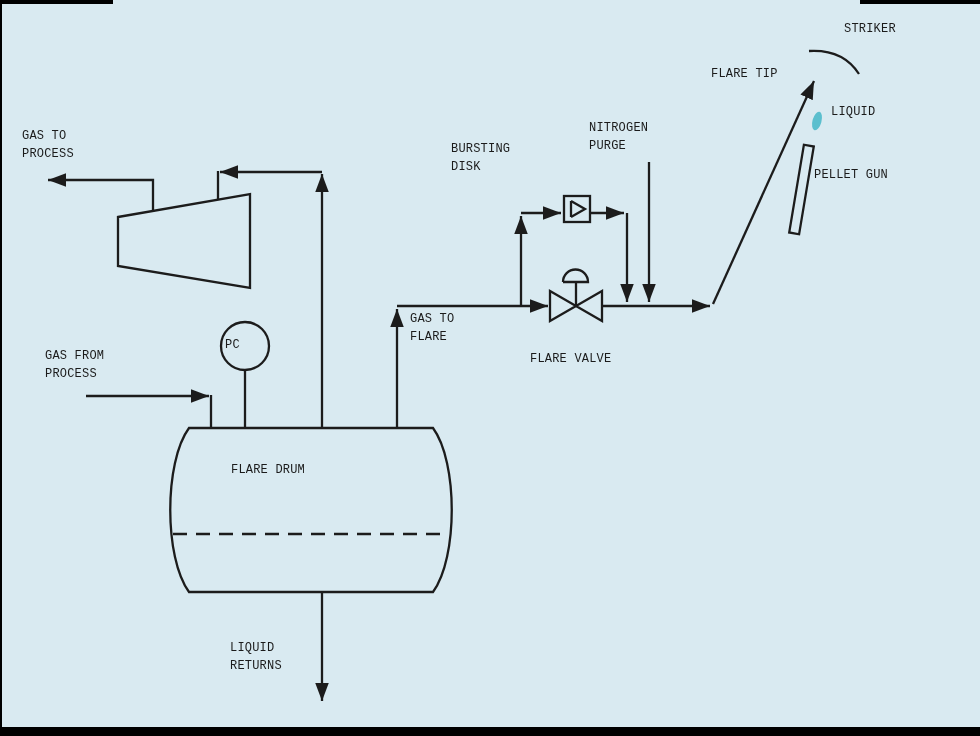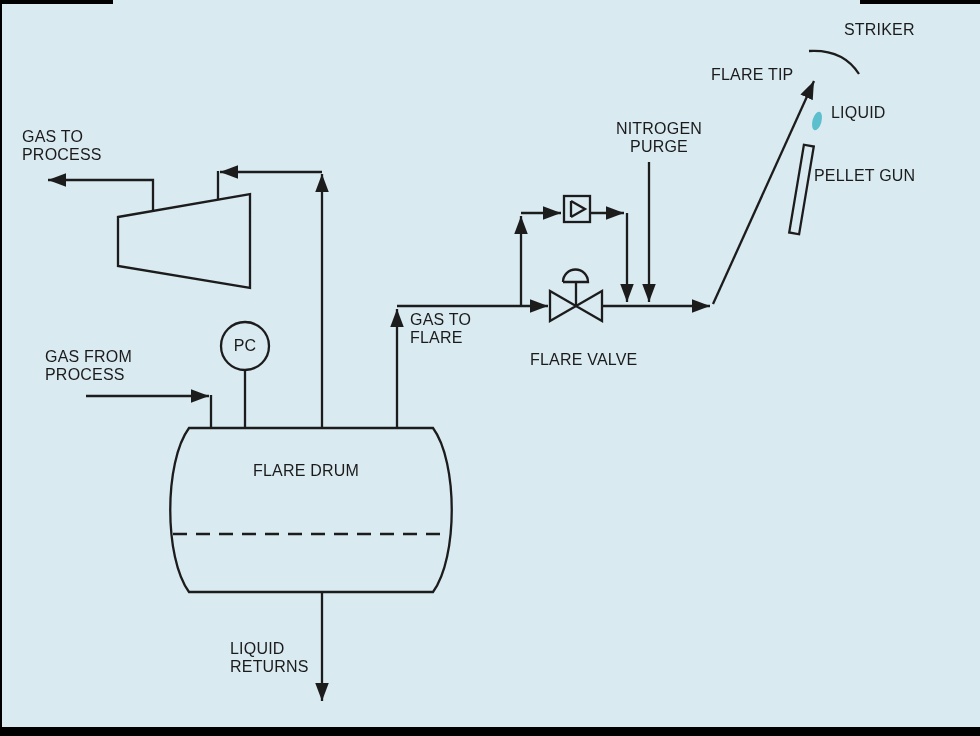--- a/index.html
+++ b/index.html
@@ -10,26 +10,27 @@
     overflow:hidden;
     font-family:"Liberation Sans",sans-serif;
   }
   .diagram-svg{position:absolute;left:0;top:0;}
   .ln{fill:none;stroke:var(--line,#1C1C1C);stroke-width:2.3;stroke-miterlimit:10;}
   .dash{stroke-dasharray:14 9;}
   .frame{fill:#000;}
   .pellet{fill:var(--pellet,#5BBFCE);stroke:none;}
   .lbl{
     position:absolute;
-    font-size:16px;line-height:17.5px;
+    font-size:12px;line-height:17.5px;
     letter-spacing:.2px;
     color:#1b1b1b;
     white-space:pre-line;
+    font-family:Liberation Mono, monospace;
   }
-  .ctr{text-align:center;}
+  .ctr{}
 </style>
 </head>
 <body>
 
 <div class="canvas">
 
   <svg class="diagram-svg" width="980" height="736" viewBox="0 0 980 736">
     <defs>
       <marker id="ah" markerUnits="userSpaceOnUse" markerWidth="18" markerHeight="14" viewBox="0 0 16 12" refX="16" refY="6" orient="auto">
         <path d="M0,0 L16,6 L0,12 Z" fill="#1C1C1C"></path>
@@ -84,20 +85,22 @@
   <div class="lbl" style="left:22px;top:128px;">GAS TO
 PROCESS</div>
   <div class="lbl" style="left:45px;top:348px;">GAS FROM
 PROCESS</div>
   <div class="lbl ctr" style="left:225px;top:337px;width:40px;">PC</div>
   <div class="lbl ctr" style="left:231px;top:462px;width:150px;">FLARE DRUM</div>
   <div class="lbl" style="left:210px;top:640px;margin-left:20px;">LIQUID
 RETURNS</div>
   <div class="lbl" style="left:410px;top:311px;">GAS TO
 FLARE</div>
+  <div class="lbl ctr" style="left:451px;top:141px;width:140px;">BURSTING
+DISK</div>
   <div class="lbl ctr" style="left:589px;top:120px;width:140px;">NITROGEN
 PURGE</div>
   <div class="lbl" style="left:530px;top:351px;">FLARE VALVE</div>
   <div class="lbl" style="left:711px;top:66px;">FLARE TIP</div>
   <div class="lbl" style="left:844px;top:21px;">STRIKER</div>
   <div class="lbl" style="left:831px;top:104px;">LIQUID</div>
   <div class="lbl" style="left:814px;top:167px;">PELLET GUN</div>
 </div>
 
 </body></html>

